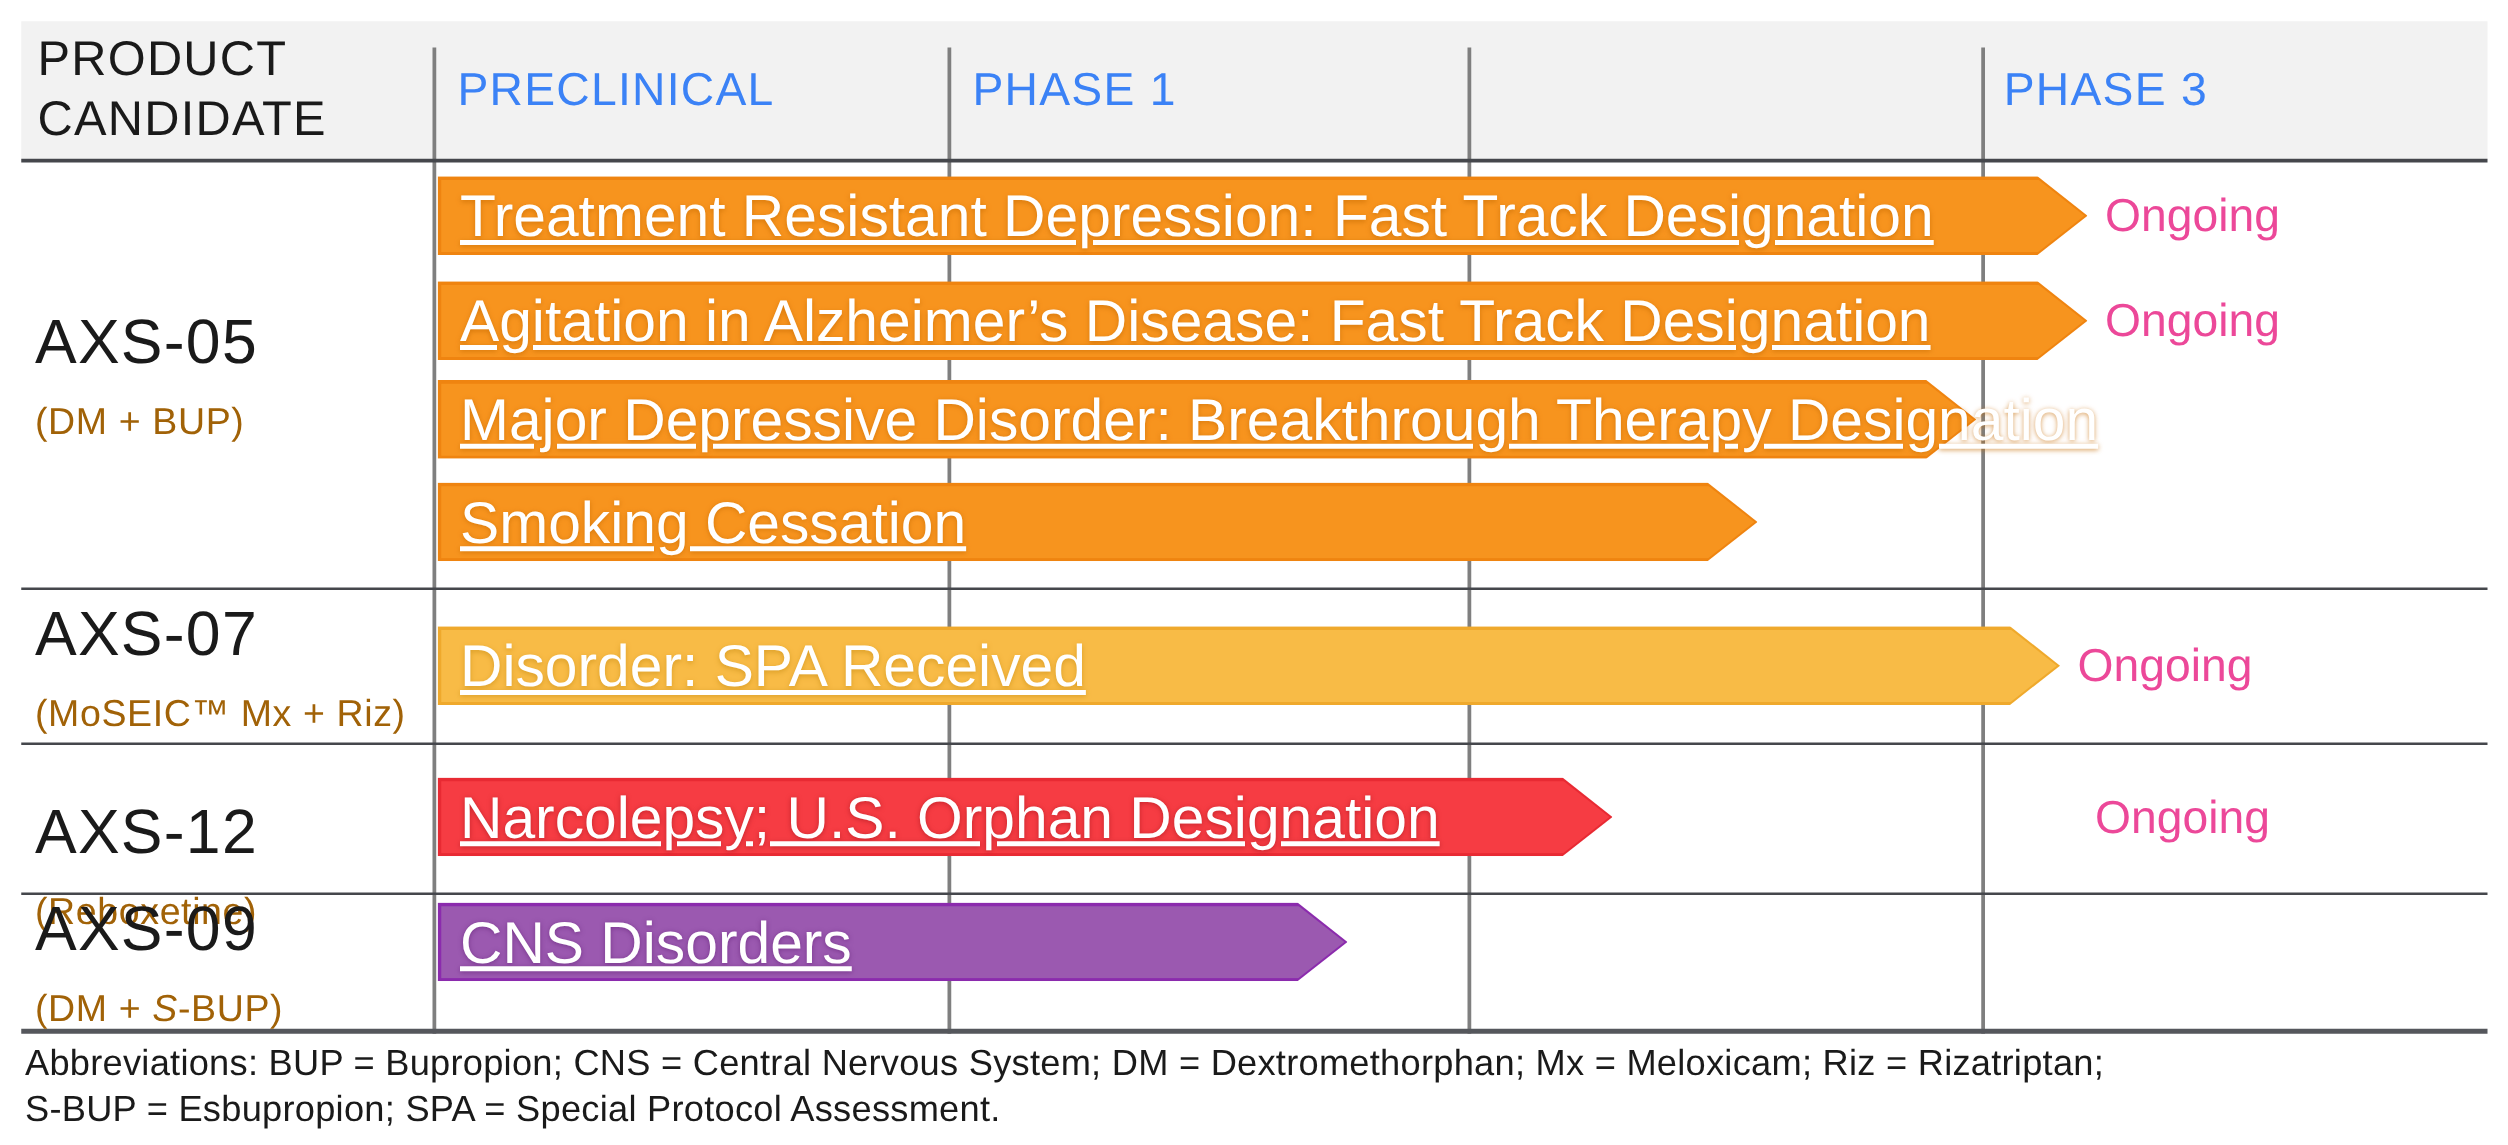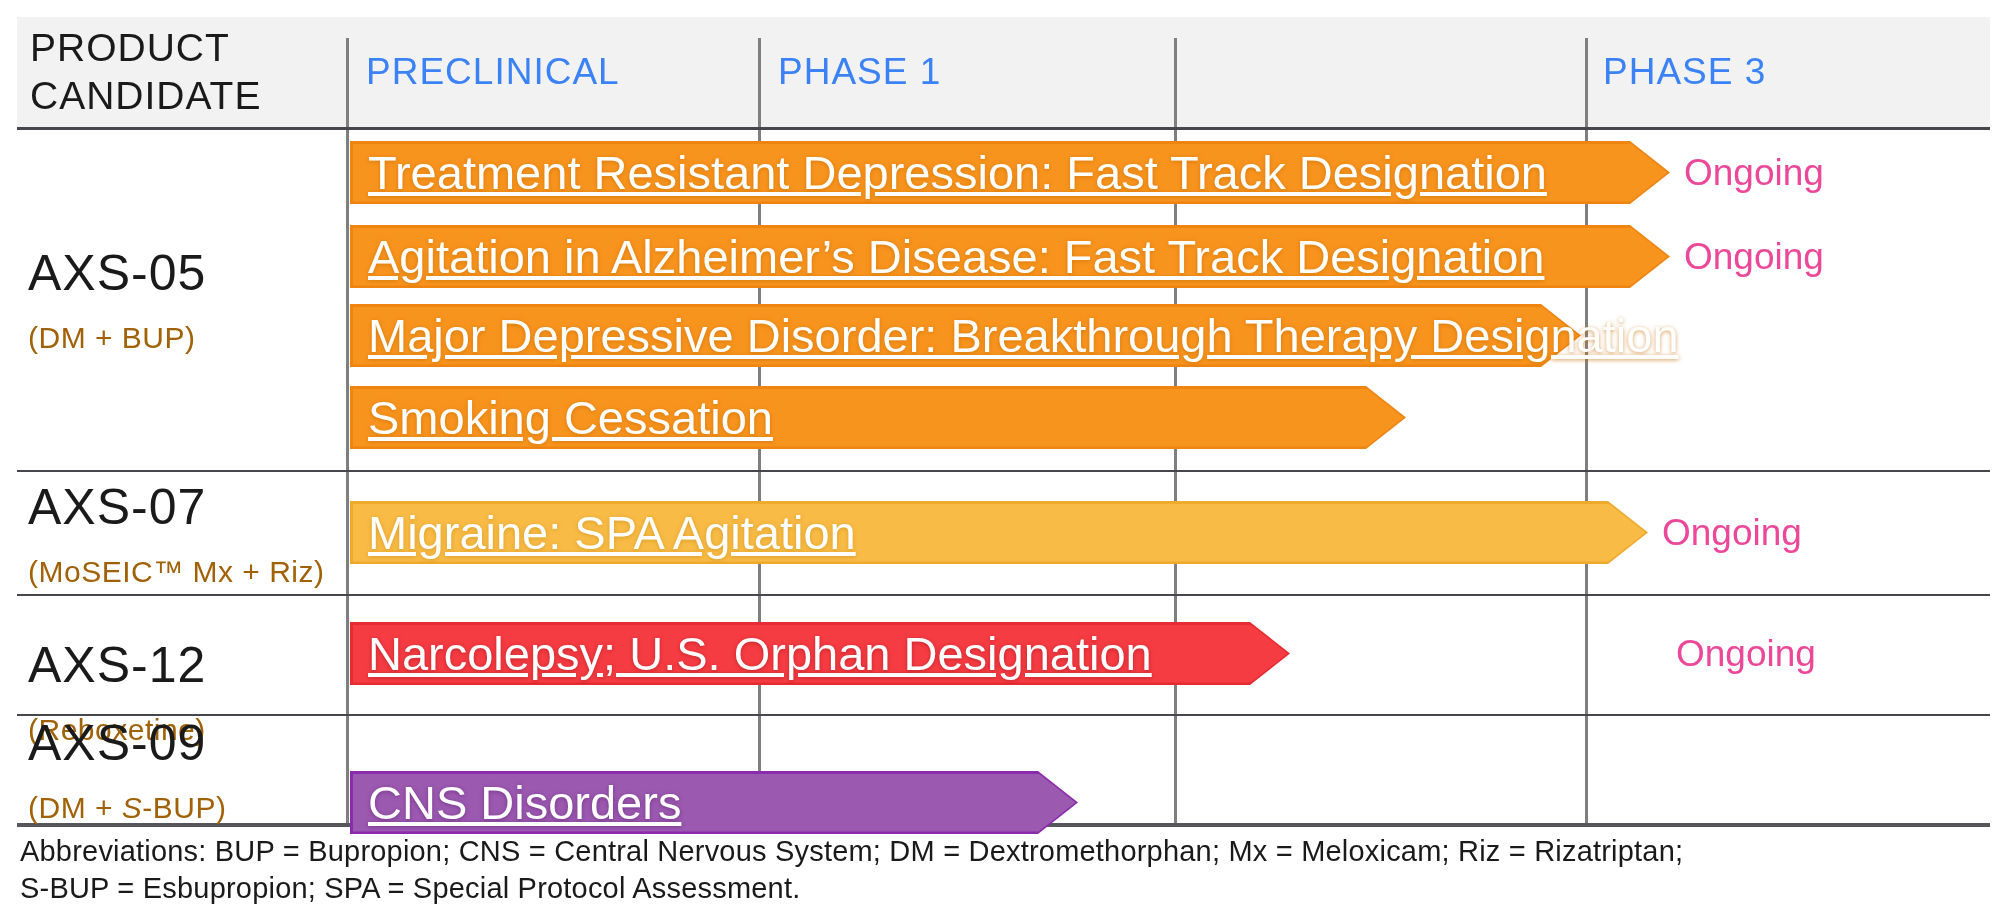--- a/index.html
+++ b/index.html
@@ -110,30 +110,30 @@
   </div>
   <div class="bar orange" style="left:350px;top:386px;width:1056px;">
     <div class="arrow-edge"></div>
     <div class="arrow-fill"></div>
     <div class="bar-label">Smoking Cessation</div>
   </div>
 
   <div class="bar gold" style="left:350px;top:501px;width:1298px;">
     <div class="arrow-edge"></div>
     <div class="arrow-fill"></div>
-    <div class="bar-label">Migraine: SPA Agitation</div>
+    <div class="bar-label">Disorder: SPA Received</div>
   </div>
 
   <div class="bar red" style="left:350px;top:622px;width:940px;">
     <div class="arrow-edge"></div>
     <div class="arrow-fill"></div>
     <div class="bar-label">Narcolepsy; U.S. Orphan Designation</div>
   </div>
 
-  <div class="bar purple" style="left:350px;top:771px;width:728px;">
+  <div class="bar purple" style="left:350px;top:722px;width:728px;">
     <div class="arrow-edge"></div>
     <div class="arrow-fill"></div>
     <div class="bar-label">CNS Disorders</div>
   </div>
 
   <div class="ongoing" style="left:1684px;top:141px;">Ongoing</div>
   <div class="ongoing" style="left:1684px;top:225px;">Ongoing</div>
   <div class="ongoing" style="left:1662px;top:501px;">Ongoing</div>
   <div class="ongoing" style="left:1676px;top:622px;">Ongoing</div>
 

